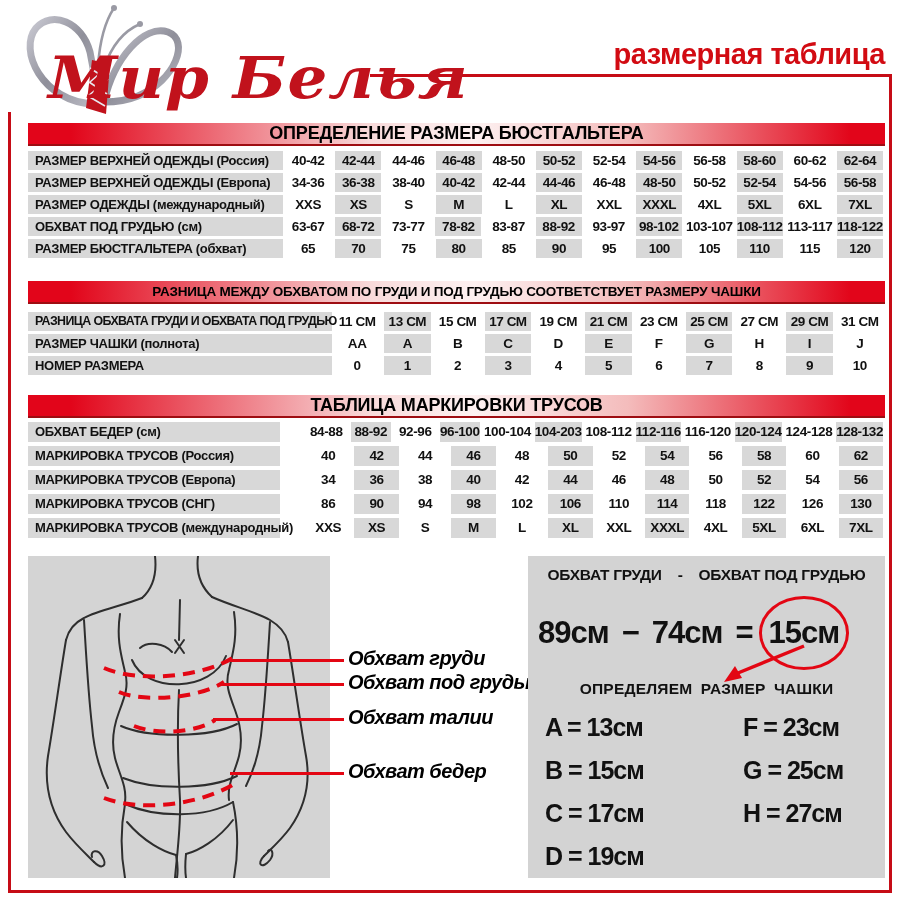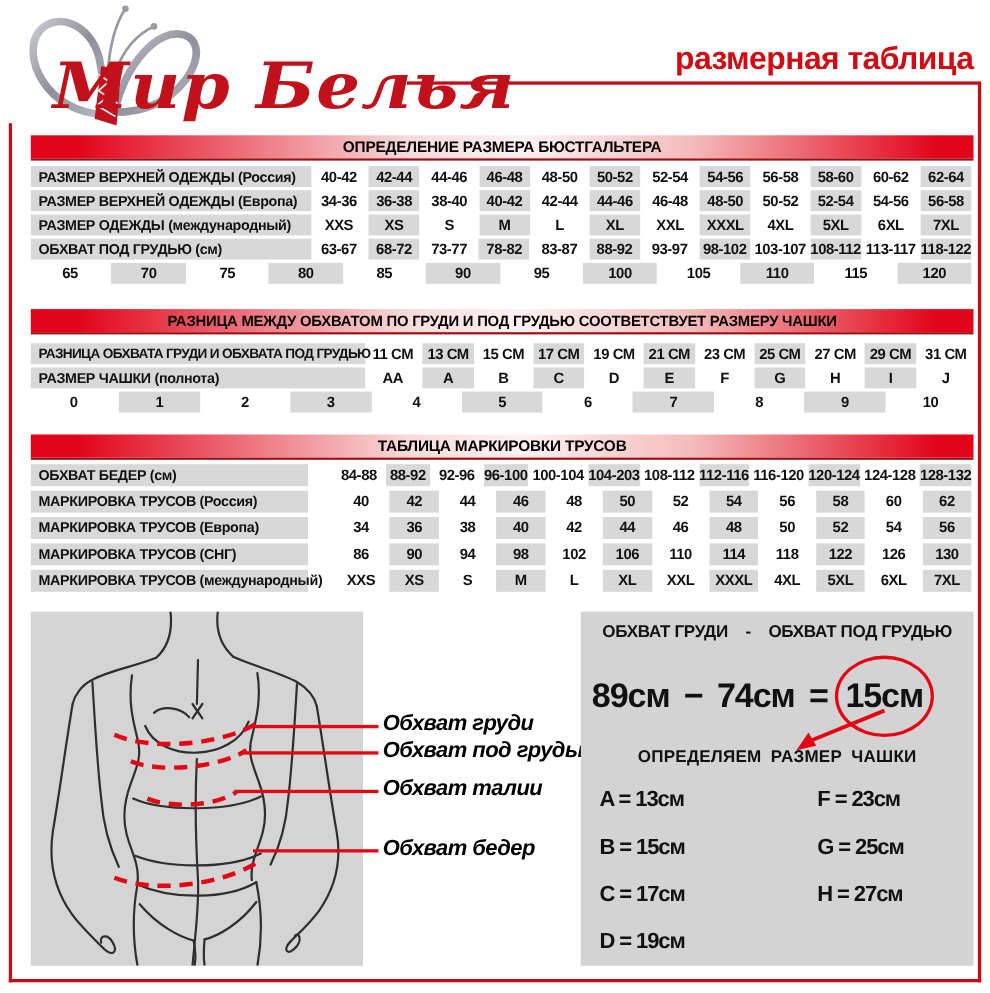--- a/index.html
+++ b/index.html
@@ -19,21 +19,21 @@
         font-style:italic;font-weight:bold;font-size:58px;color:#c1121c;
         letter-spacing:1px;transform:scaleX(1.08);transform-origin:left;}
   .butterfly{position:absolute;left:8px;top:2px;}
 
   .page-title{position:absolute;right:15px;top:38px;font-size:29px;font-weight:bold;
         color:#d20b12;letter-spacing:-0.5px;}
 
   
   .size-table{position:absolute;left:28px;width:857px;}
   .table-0{top:123px;} .table-1{top:281px;} .table-2{top:395px;}
-  .t-header{height:21px;line-height:21px;text-align:center;font-weight:bold;font-size:14px;
+  .t-header{height:21px;line-height:21px;text-align:center;font-weight:bold;font-size:18px;
         color:#000;letter-spacing:-0.2px;
         background:linear-gradient(to right,#e2051a 0%,#e2051a 5%,#f8dada 40%,#fdf1f1 52%,#f4bcbc 70%,#e2051a 96%);
         border-bottom:2px solid #9e0d12;margin-bottom:5px;}
   .table-1 .t-header{margin-bottom:8px;font-size:13.5px;}
   .table-2 .t-header{margin-bottom:4px;}
   .t-row{display:flex;height:19px;margin-bottom:3px;}
   .table-2 .t-row{height:20px;margin-bottom:4px;gap:24px;}
   .t-label{background:#d8d8d8;font-weight:bold;font-size:13px;letter-spacing:-0.3px;
         line-height:19px;padding-left:7px;box-sizing:border-box;white-space:nowrap;}
   .table-2 .t-label{line-height:20px;}
@@ -57,21 +57,21 @@
   .panel-heading{position:absolute;top:10px;left:0;right:0;display:flex;justify-content:center;
         gap:16px;font-weight:bold;font-size:15.5px;letter-spacing:-0.3px;}
   .formula{position:absolute;left:10px;top:56px;display:flex;align-items:center;gap:13px;
         font-size:31px;font-weight:bold;letter-spacing:-1px;white-space:nowrap;}
   .circled{border:3.5px solid #e30613;border-radius:50%;padding:16px 7px;margin:-16px -7px;}
   .panel-arrow{position:absolute;left:180px;top:86px;}
   .panel-sub{position:absolute;top:124px;left:0;right:0;text-align:center;font-weight:bold;
         font-size:15.5px;letter-spacing:0.2px;word-spacing:4px;}
   .cup-col{position:absolute;top:150px;display:flex;flex-direction:column;}
   .cup-col-left{left:17px;} .cup-col-right{left:215px;}
-  .cup-item{height:43px;line-height:43px;font-size:20px;font-weight:bold;letter-spacing:-1px;
+  .cup-item{height:43px;line-height:43px;font-size:25px;font-weight:bold;letter-spacing:-1px;
         white-space:nowrap;}
 </style>
 </head>
 <body>
 
 <div class="page">
 
   <div class="frame frame-left"></div>
   <div class="frame frame-bottom"></div>
   <div class="frame frame-right"></div>
@@ -165,20 +165,21 @@
             <span class="t-cell shade">88-92</span>
             <span class="t-cell">93-97</span>
             <span class="t-cell shade">98-102</span>
             <span class="t-cell">103-107</span>
             <span class="t-cell shade">108-112</span>
             <span class="t-cell">113-117</span>
             <span class="t-cell shade">118-122</span>
           </div>
         </div>
         <div class="t-row">
+          <span class="t-label">РАЗМЕР БЮСТГАЛЬТЕРА (обхват)</span>
           <div class="t-cells">
             <span class="t-cell">65</span>
             <span class="t-cell shade">70</span>
             <span class="t-cell">75</span>
             <span class="t-cell shade">80</span>
             <span class="t-cell">85</span>
             <span class="t-cell shade">90</span>
             <span class="t-cell">95</span>
             <span class="t-cell shade">100</span>
             <span class="t-cell">105</span>
@@ -216,20 +217,21 @@
             <span class="t-cell">D</span>
             <span class="t-cell shade">E</span>
             <span class="t-cell">F</span>
             <span class="t-cell shade">G</span>
             <span class="t-cell">H</span>
             <span class="t-cell shade">I</span>
             <span class="t-cell">J</span>
           </div>
         </div>
         <div class="t-row">
+          <span class="t-label">НОМЕР РАЗМЕРА</span>
           <div class="t-cells">
             <span class="t-cell">0</span>
             <span class="t-cell shade">1</span>
             <span class="t-cell">2</span>
             <span class="t-cell shade">3</span>
             <span class="t-cell">4</span>
             <span class="t-cell shade">5</span>
             <span class="t-cell">6</span>
             <span class="t-cell shade">7</span>
             <span class="t-cell">8</span>

